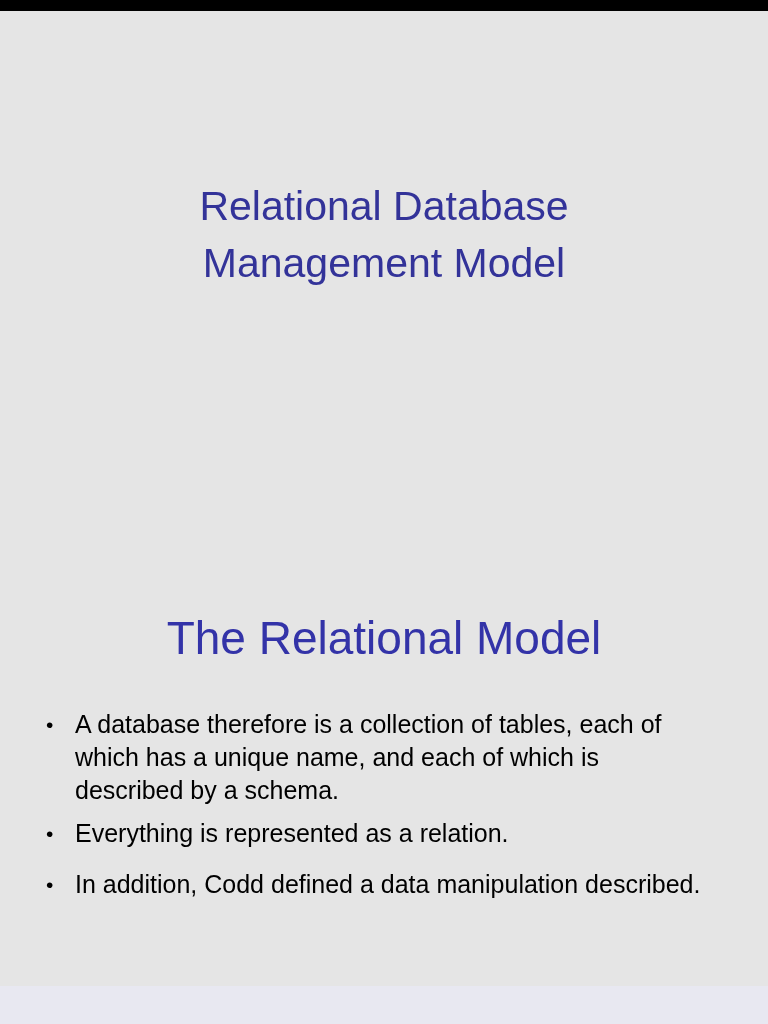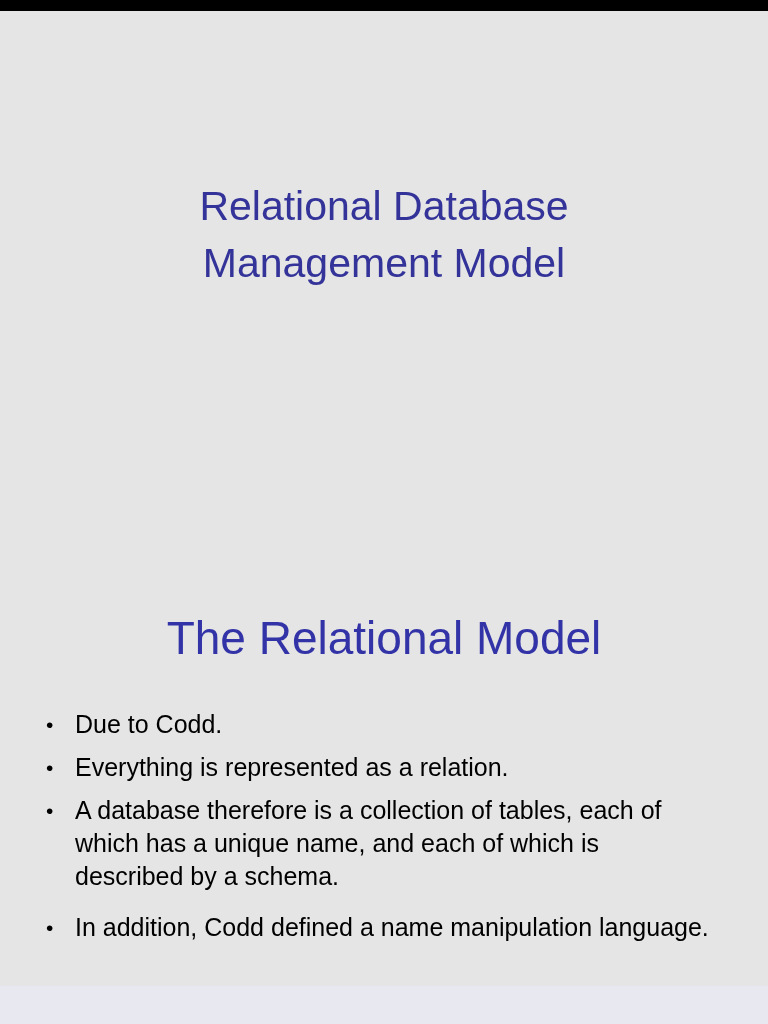--- a/index.html
+++ b/index.html
@@ -97,31 +97,27 @@
   <h1 class="slide-title">
     <span class="title-line">Relational Database</span>
     <span class="title-line">Management Model</span>
   </h1>
 
   <h2 class="slide-subtitle">The Relational Model</h2>
 
   <ul class="bullet-list">
     <li class="bullet-item">
       <span class="bullet-dot"></span>
-      <span class="bullet-text">Due to Codd.</span>
+      <span class="bullet-text">A database therefore is a collection of tables, each of which has a unique name, and each of which is described by a schema.</span>
     </li>
     <li class="bullet-item">
       <span class="bullet-dot"></span>
       <span class="bullet-text">Everything is represented as a relation.</span>
     </li>
-    <li class="bullet-item">
-      <span class="bullet-dot"></span>
-      <span class="bullet-text">A database therefore is a collection of tables, each of which has a unique name, and each of which is described by a schema.</span>
-    </li>
     <li class="bullet-item spaced">
       <span class="bullet-dot"></span>
-      <span class="bullet-text single-line">In addition, Codd defined a name manipulation language.</span>
+      <span class="bullet-text single-line">In addition, Codd defined a data manipulation described.</span>
     </li>
   </ul>
 
   <div class="bottom-bar"></div>
 
 </div>
 
 </body></html>

